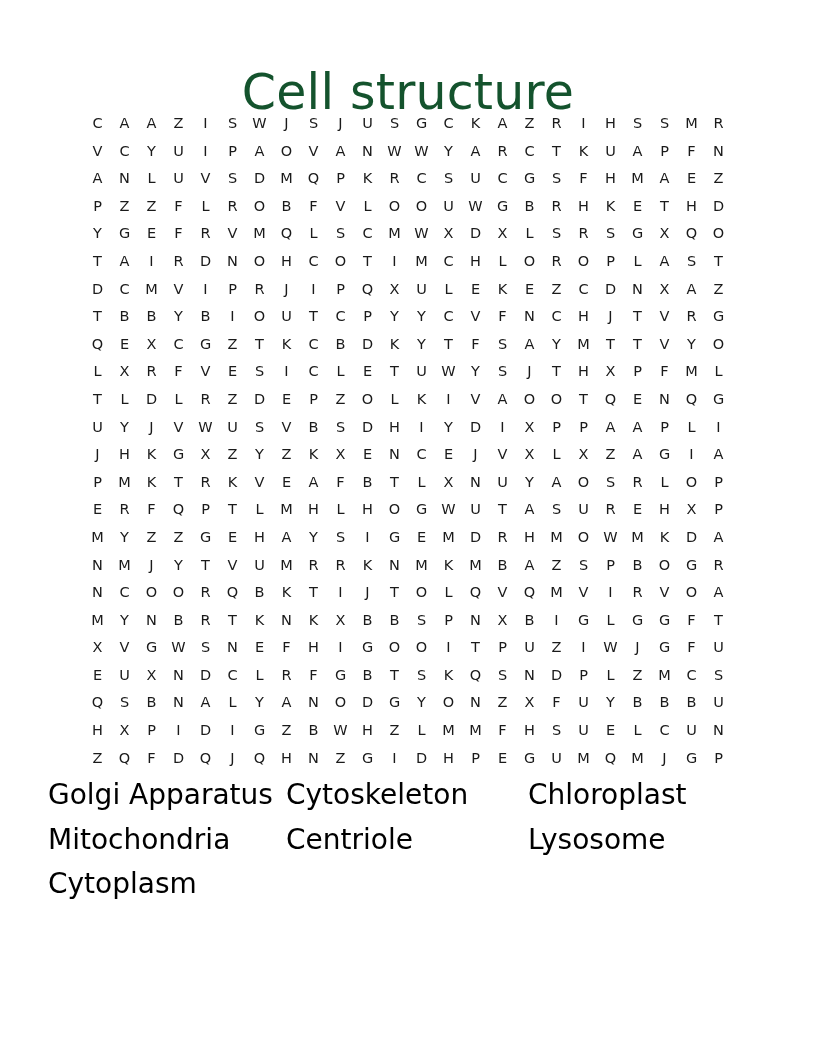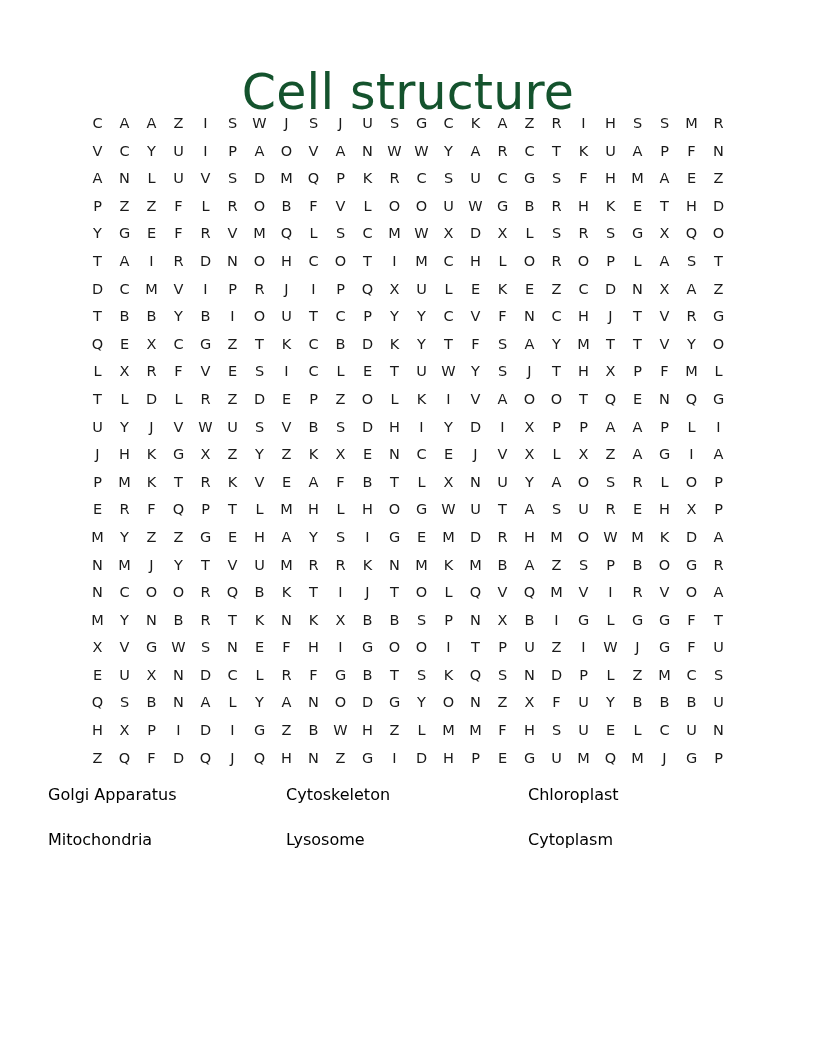--- a/index.html
+++ b/index.html
@@ -66,21 +66,21 @@
     left: 48px;
     top: 780px;
     width: 720px;
     display: grid;
     grid-template-columns: 238px 242px 240px;
     grid-auto-rows: 44.5px;
     align-items: start;
   }
   .word {
     font-family: "DejaVu Sans", sans-serif;
-    font-size: 16px;
+    font-size: 28px;
     line-height: 30px;
     font-weight: 400;
     color: #000000;
     white-space: nowrap;
   }
   .word.empty { visibility: hidden; }
 </style>
 </head>
 <body>
 
@@ -667,19 +667,20 @@
         <div class="cell">G</div>
         <div class="cell">P</div>
       </div>
   </div>
 
   <div class="word-list" id="word-list">
       <div class="word">Golgi Apparatus</div>
       <div class="word">Cytoskeleton</div>
       <div class="word">Chloroplast</div>
       <div class="word">Mitochondria</div>
+      <div class="word">Centriole</div>
       <div class="word">Lysosome</div>
       <div class="word">Cytoplasm</div>
       <div class="word empty"></div>
       <div class="word empty"></div>
     </div>
 
 </div>
 
 </body></html>

